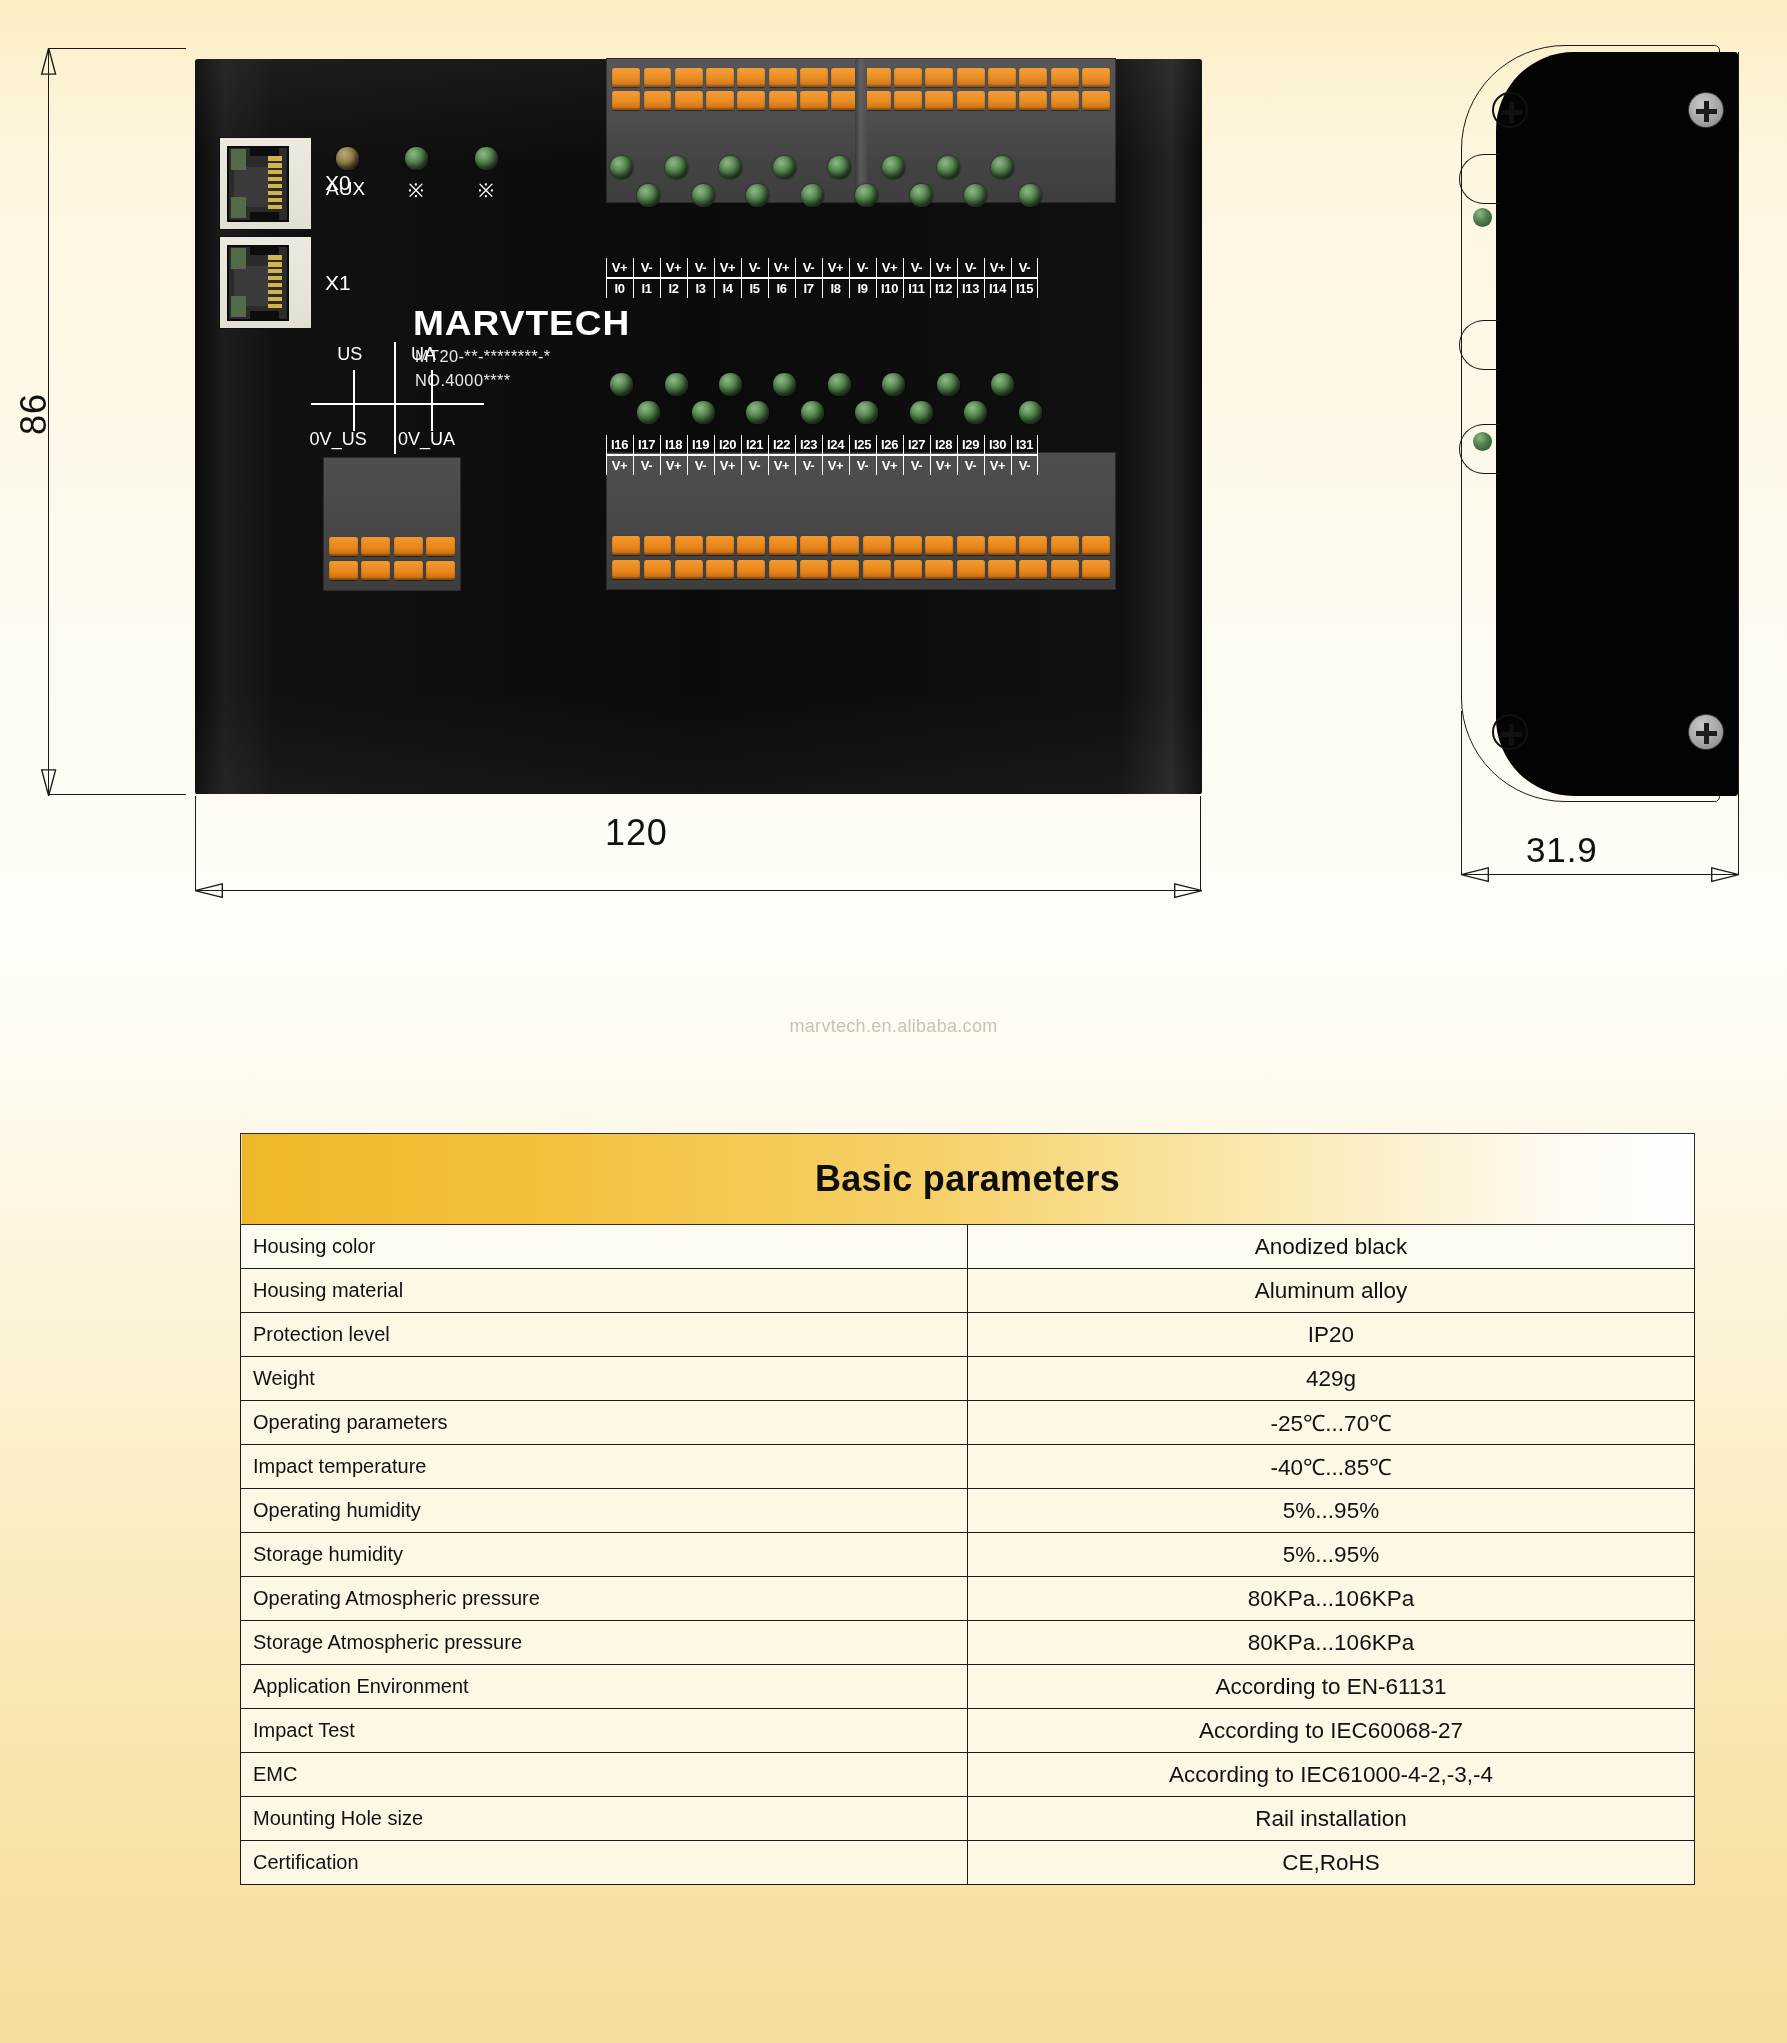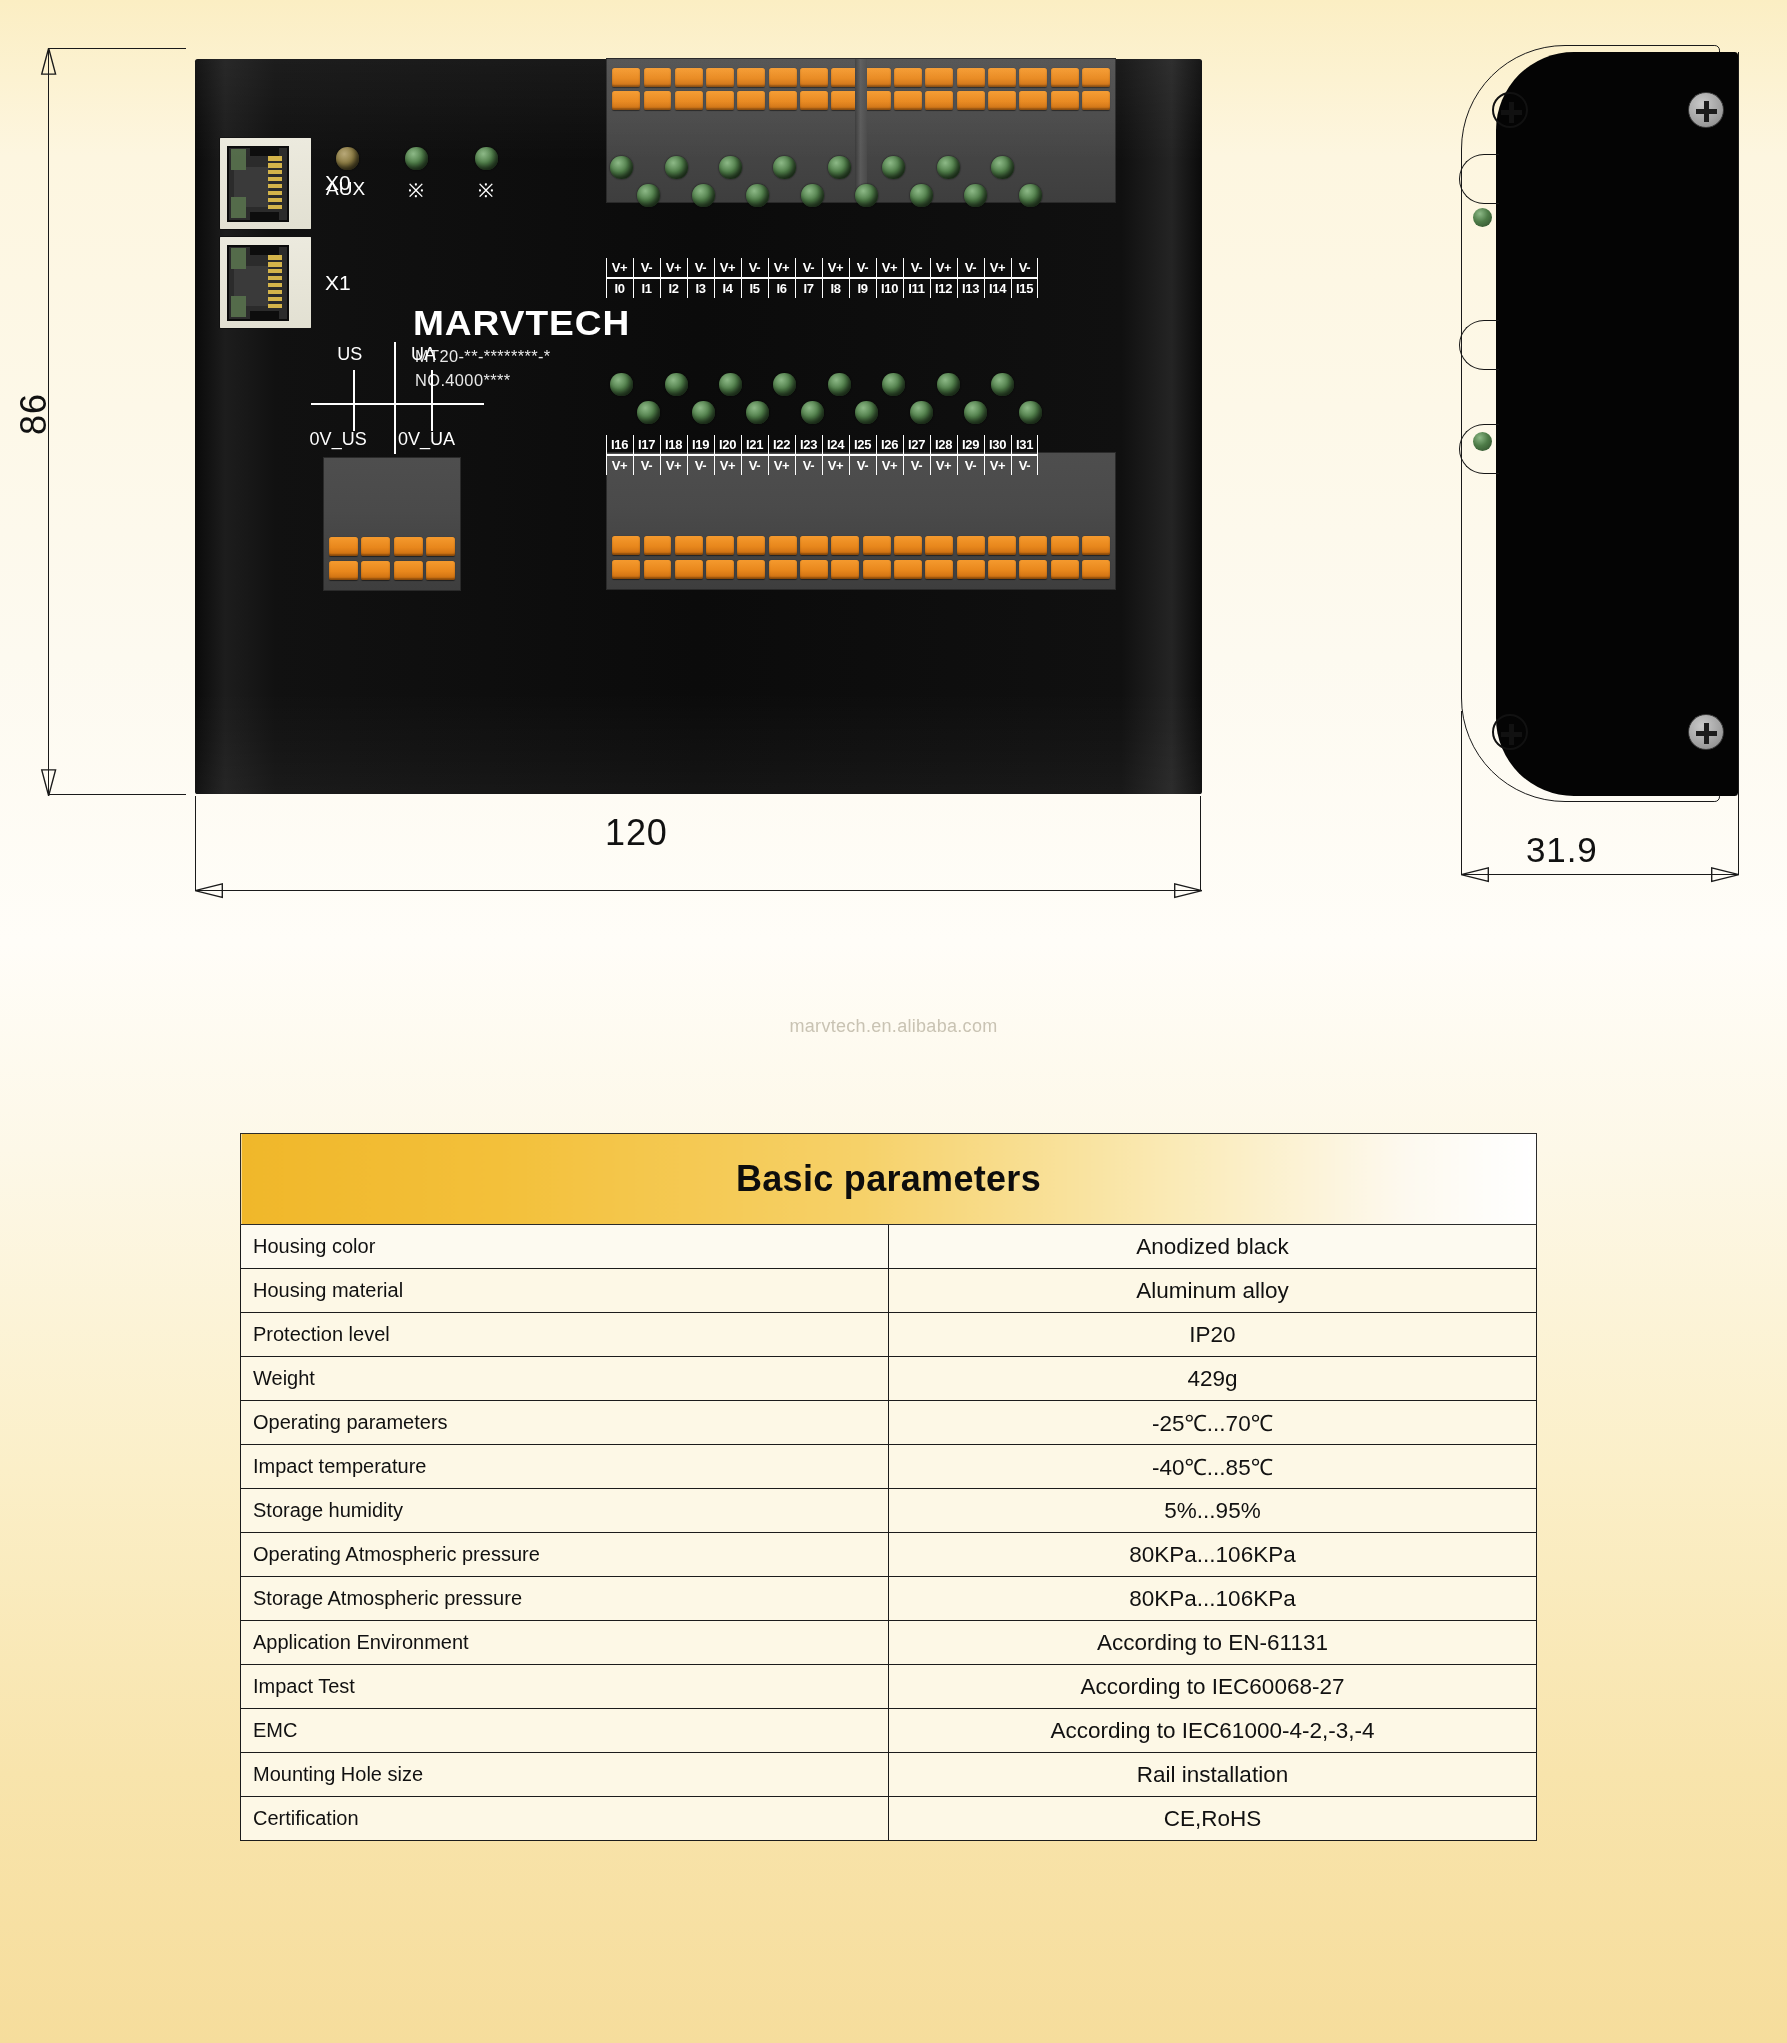--- a/index.html
+++ b/index.html
@@ -149,21 +149,21 @@
     background:radial-gradient(circle at 36% 30%, #8db987 0%, #4e7c48 45%, #2d4a29 100%);
   }
 
   
   #watermark {
     position:absolute; left:0; width:1787px; top:1016px; text-align:center;
     color:#c9c3b3; font-size:18px; letter-spacing:0.3px;
   }
 
   
-  #spec-wrap { position:absolute; left:240px; top:1133px; width:1297px; }
+  #spec-wrap { position:absolute; left:240px; top:1133px; width:1455px; }
   table#spec { border-collapse:collapse; width:100%; table-layout:fixed; }
   table#spec th#spec-title {
     height:91px;
     background:linear-gradient(90deg, #f0b72a 0%, #f3c03a 20%, #f6d169 48%, #faeab6 72%, #fdf9ef 90%, #ffffff 100%);
     border:1.7px solid #2b2b2b;
     font-size:36px; font-weight:bold; color:#0d0d0d;
     font-family:"Liberation Sans", sans-serif;
     letter-spacing:0.3px;
   }
   table#spec td {
@@ -711,20 +711,24 @@
         </tr>
         <tr>
           <td class="k">Operating parameters</td>
           <td class="v">-25℃...70℃</td>
         </tr>
         <tr>
           <td class="k">Impact temperature</td>
           <td class="v">-40℃...85℃</td>
         </tr>
         <tr>
+          <td class="k">Operating humidity</td>
+          <td class="v">5%...95%</td>
+        </tr>
+        <tr>
           <td class="k">Storage humidity</td>
           <td class="v">5%...95%</td>
         </tr>
         <tr>
           <td class="k">Operating Atmospheric pressure</td>
           <td class="v">80KPa...106KPa</td>
         </tr>
         <tr>
           <td class="k">Storage Atmospheric pressure</td>
           <td class="v">80KPa...106KPa</td>

